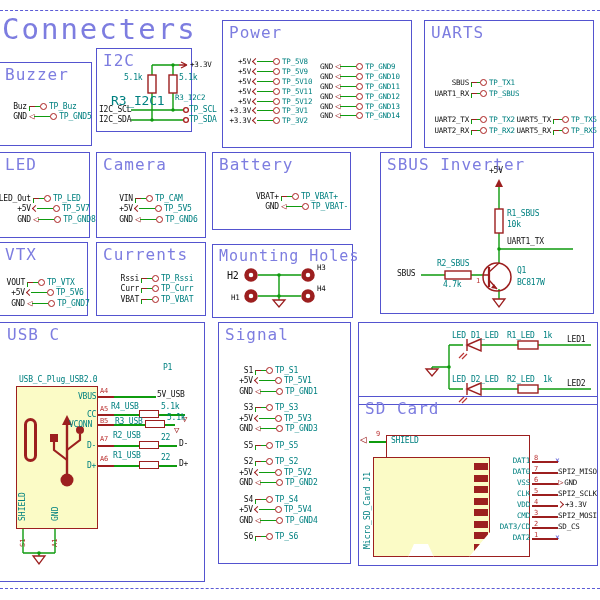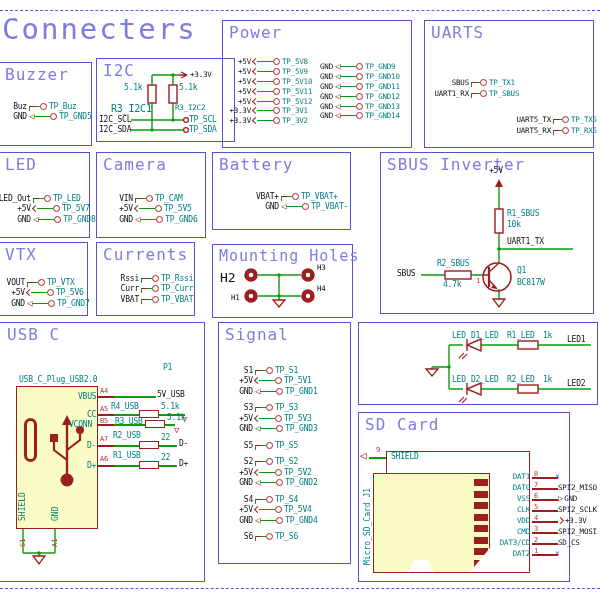--- a/index.html
+++ b/index.html
@@ -78,37 +78,37 @@
         <div class="tprow">
           <span class="sig">GND</span>
           <span class="pent">◁</span>
           <span class="wire"></span>
           <span class="tpc"></span>
           <span class="tp">TP_GND5</span>
         </div>
       </div>
   </div>
 
-  <div class="box" style="left:96px;top:58px;width:139px;height:84px">
+  <div class="box" style="left:96px;top:48px;width:96px;height:84px">
     <div class="sectitle">I2C</div>
     <svg width="116" height="84" viewBox="0 0 116 84">
       <path d="M55,16 H82 M55,16 V26 M76,16 V26 M55,44 V71 M76,44 V61 M34,61 H87 M34,71 H87" stroke="#0f9b0f" stroke-width="1.4" fill="none"></path>
       <circle cx="76" cy="16" r="1.7" fill="#0f9b0f"></circle>
         <circle cx="76" cy="61" r="1.7" fill="#0f9b0f"></circle>
         <circle cx="55" cy="71" r="1.7" fill="#0f9b0f"></circle>
       <path d="M82,16 l8,0 m0,0 l-6,-3 m6,3 l-6,3" stroke="#9c1f1f" stroke-width="1.3" fill="none"></path>
       <rect x="51" y="26" width="8" height="18" fill="#fff" stroke="#9c1f1f" stroke-width="1.4"></rect>
       <rect x="72" y="26" width="8" height="18" fill="#fff" stroke="#9c1f1f" stroke-width="1.4"></rect>
       <circle cx="89" cy="61" r="2.4" fill="#fff" stroke="#aa2020" stroke-width="1.3"></circle>
       <circle cx="89" cy="71" r="2.4" fill="#fff" stroke="#aa2020" stroke-width="1.3"></circle>
     </svg>
     <span class="lbl blk" style="left:93px;top:11px;font-size:7.5px">+3.3V</span>
     <span class="lbl teal" style="left:27px;top:24px">5.1k</span>
     <span class="lbl teal" style="left:82px;top:24px">5.1k</span>
-    <span class="lbl teal" style="left:14px;top:44px;font-size:10px">R3_I2C1</span>
+    <span class="lbl teal" style="left:14px;top:44px;font-size:13px">R3_I2C1</span>
     <span class="lbl teal" style="left:78px;top:44px;font-size:7.5px">R3_I2C2</span>
     <span class="lbl blk" style="left:2px;top:56px">I2C_SCL</span>
     <span class="lbl blk" style="left:2px;top:66px">I2C_SDA</span>
     <span class="lbl teal" style="left:92px;top:56px">TP_SCL</span>
     <span class="lbl teal" style="left:92px;top:66px">TP_SDA</span>
   </div>
 
   <div class="box" style="left:222px;top:20px;width:190px;height:128px">
     <div class="sectitle">Power</div>
     <div class="pcol" id="power-left" style="left:4px;top:36px;width:88px">
@@ -217,20 +217,36 @@
           <span class="wire w4"></span>
           <span class="tpc"></span>
           <span class="tp">TP_TX1</span>
         </div>
         <div class="tprow">
           <span class="sig">UART1_RX</span>
           <span class="jog"></span>
           <span class="wire w4"></span>
           <span class="tpc"></span>
           <span class="tp">TP_SBUS</span>
+        </div>
+      </div>
+    <div class="ucol" id="uarts-lb" style="left:0px;top:93px;width:86px">
+        <div class="tprow">
+          <span class="sig">UART2_TX</span>
+          <span class="jog"></span>
+          <span class="wire w4"></span>
+          <span class="tpc"></span>
+          <span class="tp">TP_TX2</span>
+        </div>
+        <div class="tprow">
+          <span class="sig">UART2_RX</span>
+          <span class="jog"></span>
+          <span class="wire w4"></span>
+          <span class="tpc"></span>
+          <span class="tp">TP_RX2</span>
         </div>
       </div>
     <div class="ucol" id="uarts-rb" style="left:84px;top:93px;width:86px">
         <div class="tprow">
           <span class="sig">UART5_TX</span>
           <span class="jog"></span>
           <span class="wire w4"></span>
           <span class="tpc"></span>
           <span class="tp">TP_TX5</span>
         </div>
@@ -364,21 +380,21 @@
         <div class="tprow">
           <span class="sig">GND</span>
           <span class="pent">◁</span>
           <span class="wire"></span>
           <span class="tpc"></span>
           <span class="tp">TP_GND7</span>
         </div>
       </div>
   </div>
 
-  <div class="box" style="left:96px;top:242px;width:99px;height:74px">
+  <div class="box" style="left:96px;top:242px;width:110px;height:74px">
     <div class="sectitle">Currents</div>
     <div class="rows" id="cur-rows" style="left:14px;top:30px">
         <div class="tprow">
           <span class="sig">Rssi</span>
           <span class="jog"></span>
           <span class="wire w4"></span>
           <span class="tpc"></span>
           <span class="tp">TP_Rssi</span>
         </div>
         <div class="tprow">
@@ -403,21 +419,21 @@
     <svg width="141" height="74" viewBox="0 0 141 74">
       <path d="M45,30 H88 M45,51 H88 M66,30 V51 M66,51 V55" stroke="#0f9b0f" stroke-width="1.4" fill="none"></path>
       <circle cx="66" cy="30" r="1.8" fill="#0f9b0f"></circle>
         <circle cx="66" cy="51" r="1.8" fill="#0f9b0f"></circle>
       <circle cx="38" cy="30" r="4.5" fill="#fff" stroke="#9c1f1f" stroke-width="4.5"></circle>
       <circle cx="95" cy="30" r="4.5" fill="#fff" stroke="#9c1f1f" stroke-width="4.5"></circle>
       <circle cx="38" cy="51" r="4.5" fill="#fff" stroke="#9c1f1f" stroke-width="4.5"></circle>
       <circle cx="95" cy="51" r="4.5" fill="#fff" stroke="#9c1f1f" stroke-width="4.5"></circle>
       <path d="M60,55 h12 l-6,7 z" fill="none" stroke="#9c1f1f" stroke-width="1.3"></path>
     </svg>
-    <span class="lbl blk" style="left:7px;top:25px;font-size:13px">H2</span>
+    <span class="lbl blk" style="left:14px;top:25px;font-size:10px">H2</span>
     <span class="lbl blk" style="left:104px;top:18px;font-size:7.5px">H3</span>
     <span class="lbl blk" style="left:18px;top:48px;font-size:7.5px">H1</span>
     <span class="lbl blk" style="left:104px;top:39px;font-size:7.5px">H4</span>
   </div>
 
   <div class="box" style="left:-8px;top:322px;width:213px;height:260px">
     <div class="sectitle" style="left:14px">USB C</div>
     <span class="lbl teal" style="left:170px;top:40px">P1</span>
     <span class="lbl teal" style="left:26px;top:52px">USB_C_Plug_USB2.0</span>
     <div class="ubody"></div>
@@ -620,21 +636,21 @@
     <span class="lbl teal" style="left:148px;top:8px">R1_LED</span>
     <span class="lbl teal" style="left:184px;top:8px">1k</span>
     <span class="lbl blk" style="left:208px;top:12px">LED1</span>
     <span class="lbl teal" style="left:93px;top:52px">LED</span>
     <span class="lbl teal" style="left:112px;top:52px">D2_LED</span>
     <span class="lbl teal" style="left:148px;top:52px">R2_LED</span>
     <span class="lbl teal" style="left:184px;top:52px">1k</span>
     <span class="lbl blk" style="left:208px;top:56px">LED2</span>
   </div>
 
-  <div class="box" style="left:358px;top:412px;width:212px;height:170px">
+  <div class="box" style="left:358px;top:396px;width:240px;height:170px">
     <div class="sectitle">SD Card</div>
     <div class="sdrect"></div>
     <div class="sdcardbody">
       <div id="sd-pads">
           <span class="pad"></span>
           <span class="pad"></span>
           <span class="pad"></span>
           <span class="pad"></span>
           <span class="pad"></span>
           <span class="pad"></span>

